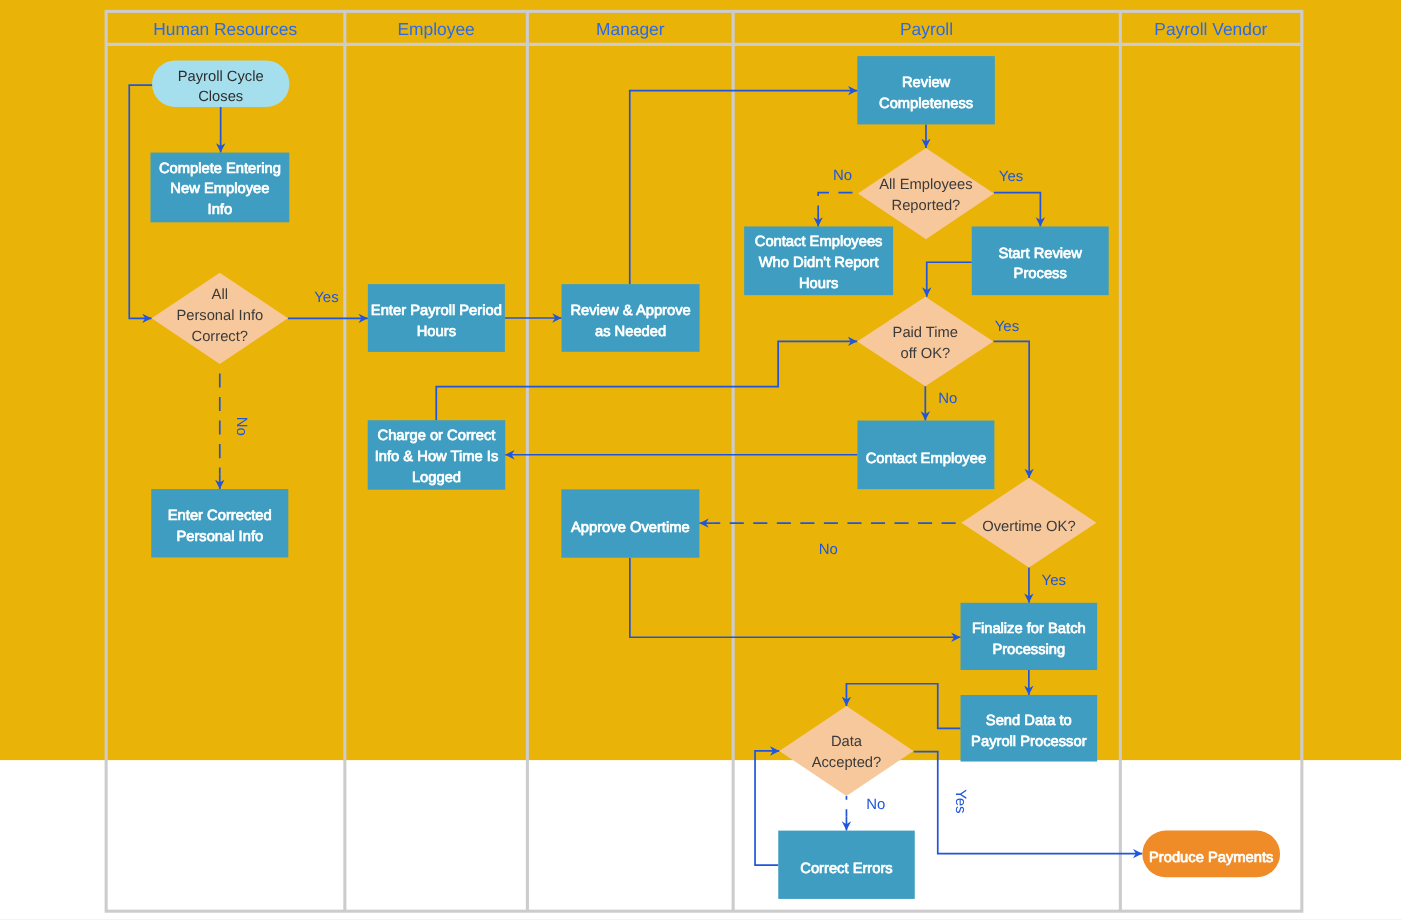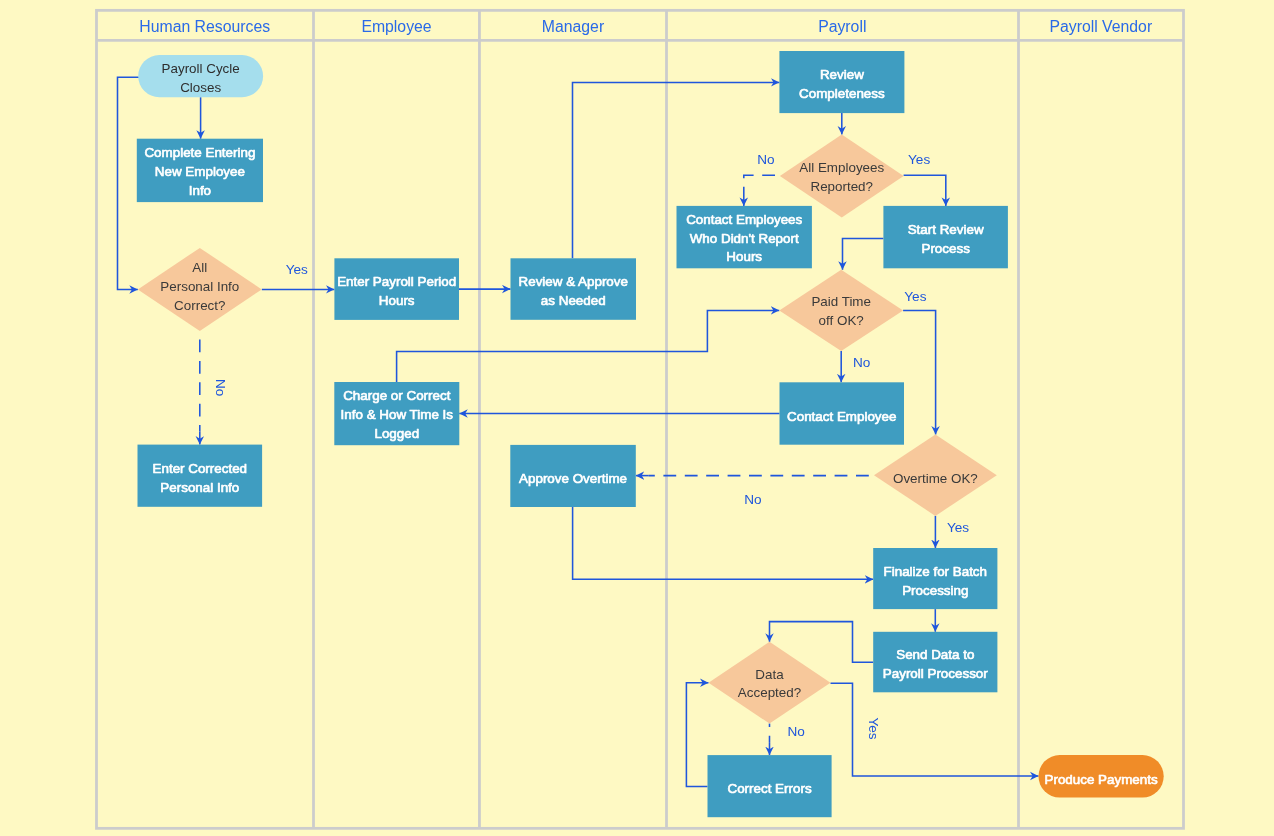--- a/index.html
+++ b/index.html
@@ -1,19 +1,19 @@
 <!DOCTYPE html>
 <html><head>
 <meta charset="utf-8">
 <title>Payroll Process Swimlane Flowchart</title>
 <style>
   html,body{margin:0;padding:0;background:#ffffff;}
   body{width:1274px;height:836px;overflow:hidden;
        font-family:"Liberation Sans","DejaVu Sans",sans-serif;}
-  #stage{position:relative;width:1274px;height:836px;background:#fef9c3;}
+  #stage{position:relative;width:1274px;height:691px;background:#eab308;}
   svg#flowchart{position:absolute;left:0;top:0;width:1274px;height:836px;display:block;}
 
   .gridline{stroke:#cccccc;stroke-width:2.8;fill:none;}
 
   .lane-label{font-size:15.8px;fill:#2a6ae8;
               font-family:"Liberation Sans","DejaVu Sans",sans-serif;}
 
   .sh-process{fill:#3f9dc1;}
   .sh-decision{fill:#f7c89b;}
   .sh-start{fill:#a5deed;}

